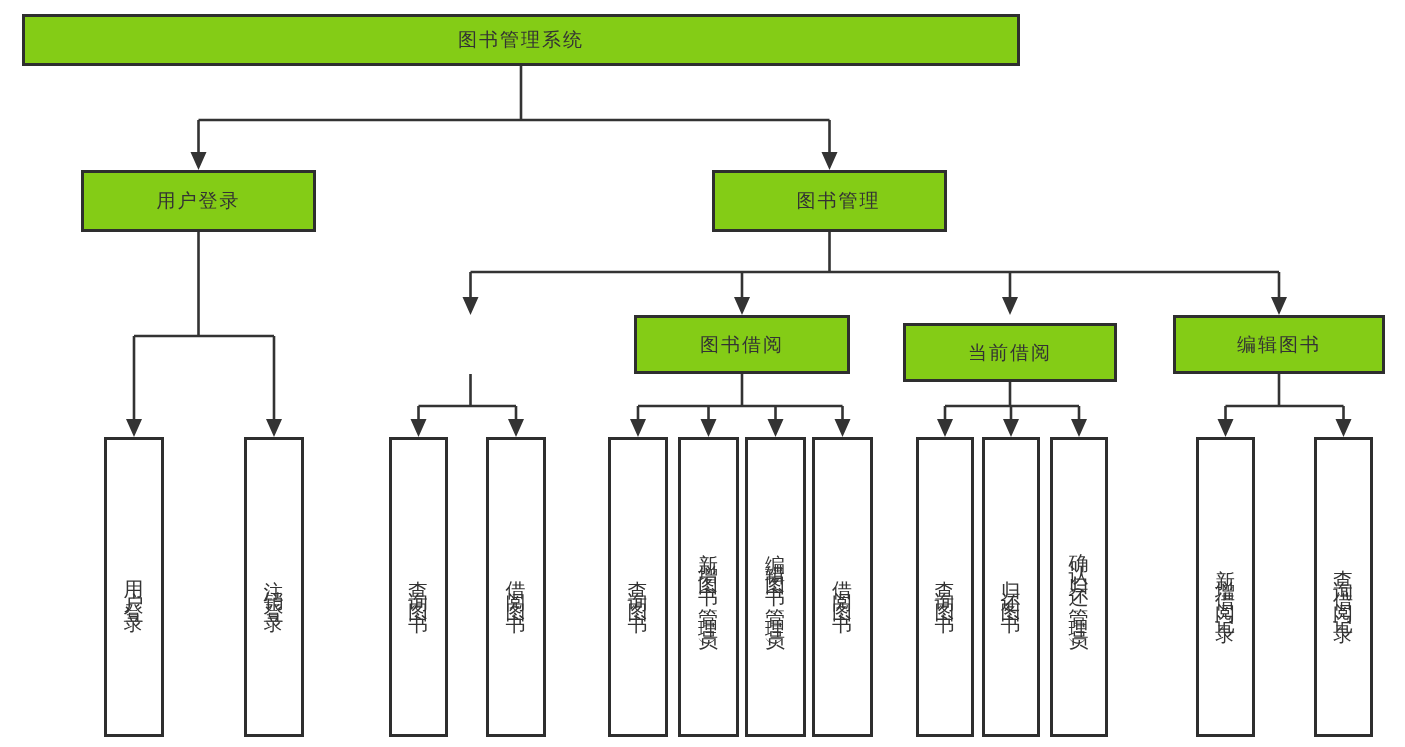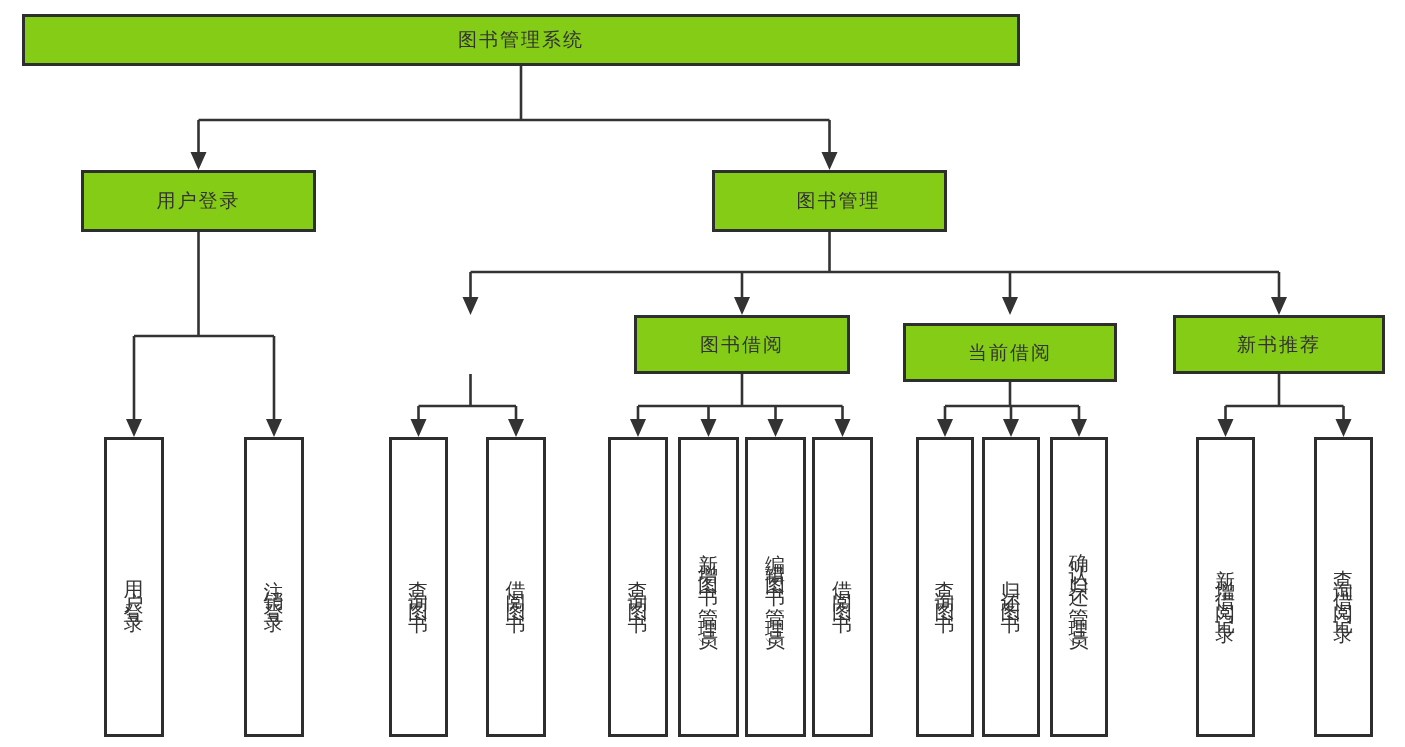--- a/index.html
+++ b/index.html
@@ -104,21 +104,21 @@
              M1335.5,419 L1351.5,419 L1343.5,437 Z"></path>
   </svg>
 
   <div class="node" style="left:22px; top:14px; width:998px; height:52px;">图书管理系统</div>
 
   <div class="node" style="left:81px; top:170px; width:235px; height:62px;">用户登录</div>
   <div class="node" style="left:712px; top:170px; width:235px; height:62px;padding-left:18px;">图书管理</div>
 
   <div class="node" style="left:634px; top:315px; width:216px; height:59px;">图书借阅</div>
   <div class="node" style="left:903px; top:315px; width:214px; height:59px;margin-top:8px;">当前借阅</div>
-  <div class="node" style="left:1173px; top:315px; width:212px; height:59px;">新书推荐</div>
+  <div class="node" style="left:1173px; top:315px; width:212px; height:59px;">编辑图书</div>
 
   <div class="vnode" style="left:104px; width:60px;">
     <span class="vtext">用户登录</span>
   </div>
   <div class="vnode" style="left:244px; width:60px;">
     <span class="vtext">注销登录</span>
   </div>
 
   <div class="vnode" style="left:389px; width:59px;">
     <span class="vtext">查询图书</span>

